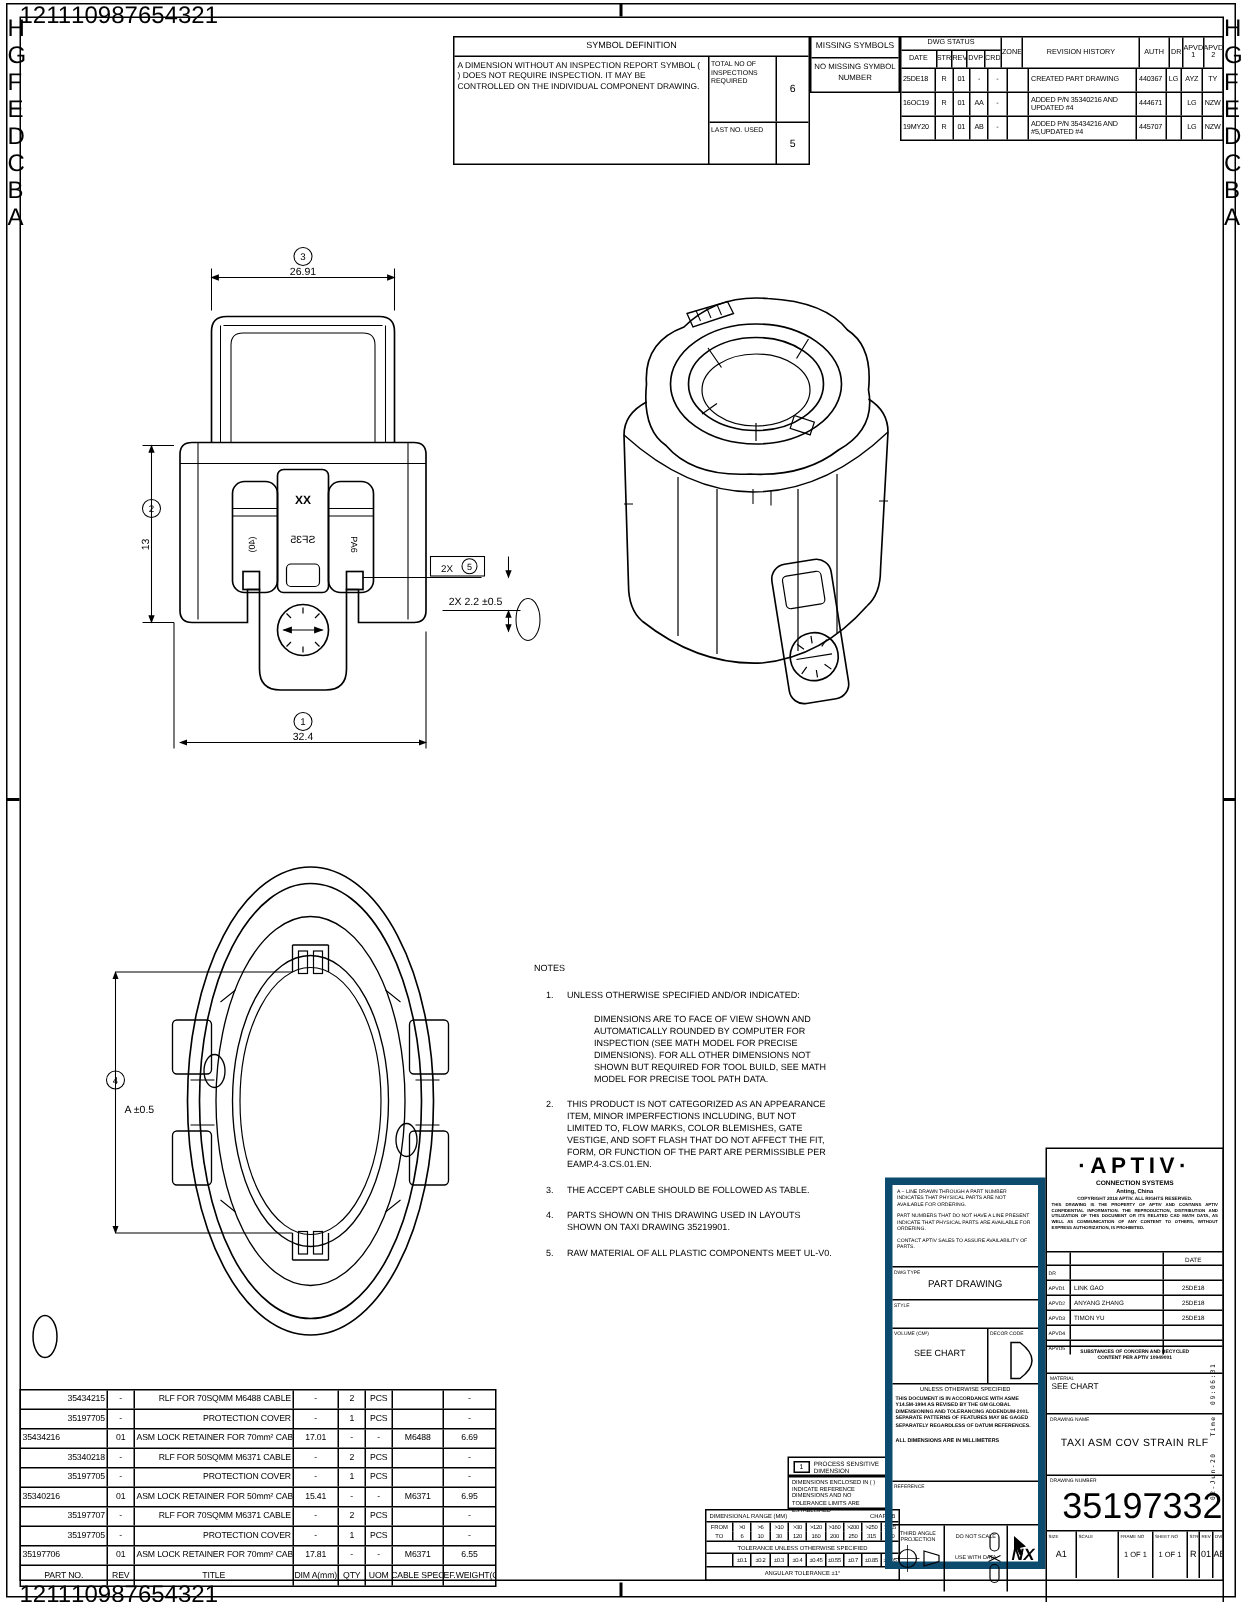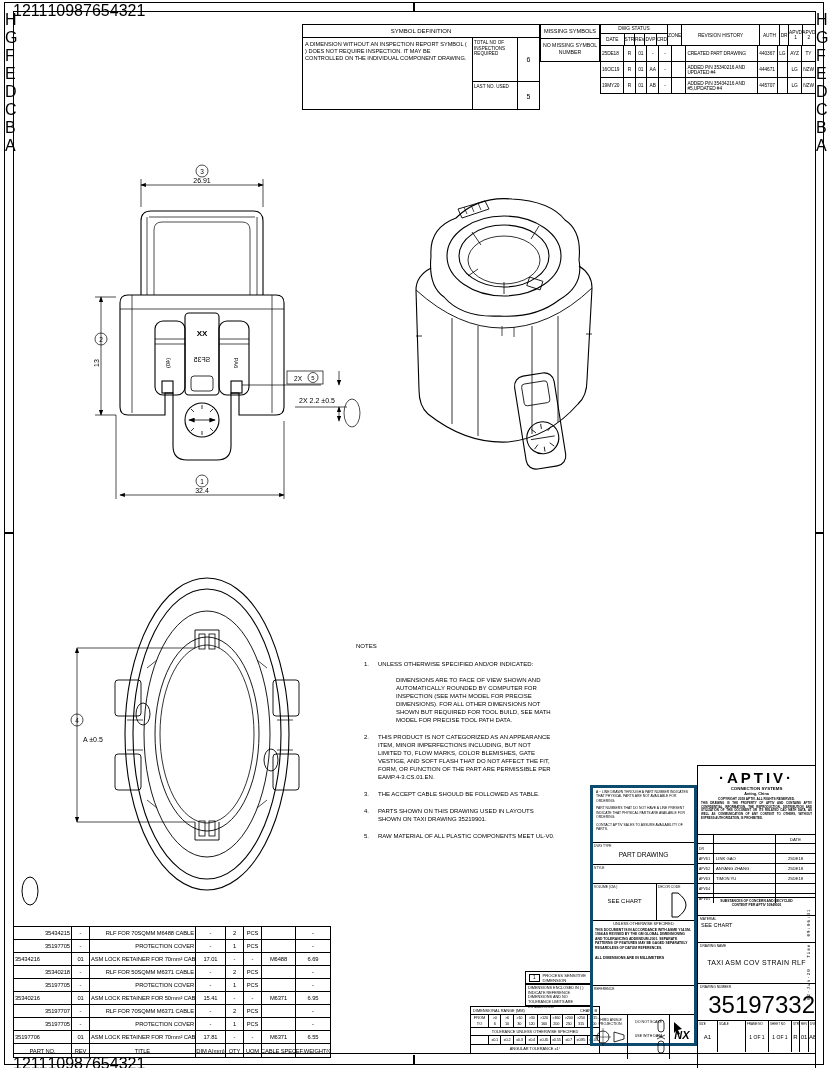--- a/index.html
+++ b/index.html
@@ -76,21 +76,21 @@
   .rng .r1{display:flex;justify-content:space-between;height:7px;line-height:7px;border-bottom:1px solid #000;padding:0 2px}
   .rng .lblcol{width:18px;border-right:1px solid #000;text-align:center;box-sizing:border-box;overflow:hidden}
   .rng .vals{display:flex;flex:1}
   .rng .vals span{flex:1;text-align:center;border-right:1px solid #000;overflow:hidden;letter-spacing:-0.2px}
   .rng .vals span:last-child{border-right:0}
   .rng .half{display:flex;height:6px;line-height:6px}
   .rng .ttlrow{height:7px;line-height:7px;text-align:center;border-bottom:1px solid #000;border-top:1px solid #000}
   .rng .tolrow{display:flex;height:8px;line-height:8px;border-bottom:1px solid #000}
   .rng .angrow{height:8px;line-height:8px;text-align:center}
   
-  .cblock{left:590px;top:785px;width:107px;height:261px;border:3px solid #0c4a6e;box-sizing:border-box;font-size:3.4px}
+  .cblock{left:590px;top:785px;width:107px;height:261px;border:5px solid #0c4a6e;box-sizing:border-box;font-size:3.4px}
   .cb-avail{height:50px;border-bottom:1px solid #000;padding:2px 3px;line-height:1.3}
   .cb-avail p{margin:0 0 3px 0}
   .cb-row{border-bottom:1px solid #000;position:relative}
   .cb-lab{position:absolute;left:1px;top:1px;font-size:3.3px}
   .cb-dwgtype{height:21px}.cb-dwgtype .val{font-size:6.5px;text-align:center;padding-top:8px}
   .cb-style{height:18px}
   .cb-voldec{height:36px;display:flex}
   .cb-vol{width:63px;border-right:1px solid #000;position:relative}
   .cb-vol .val{font-size:6px;text-align:center;padding-top:14px}
   .cb-dec{flex:1;position:relative}

